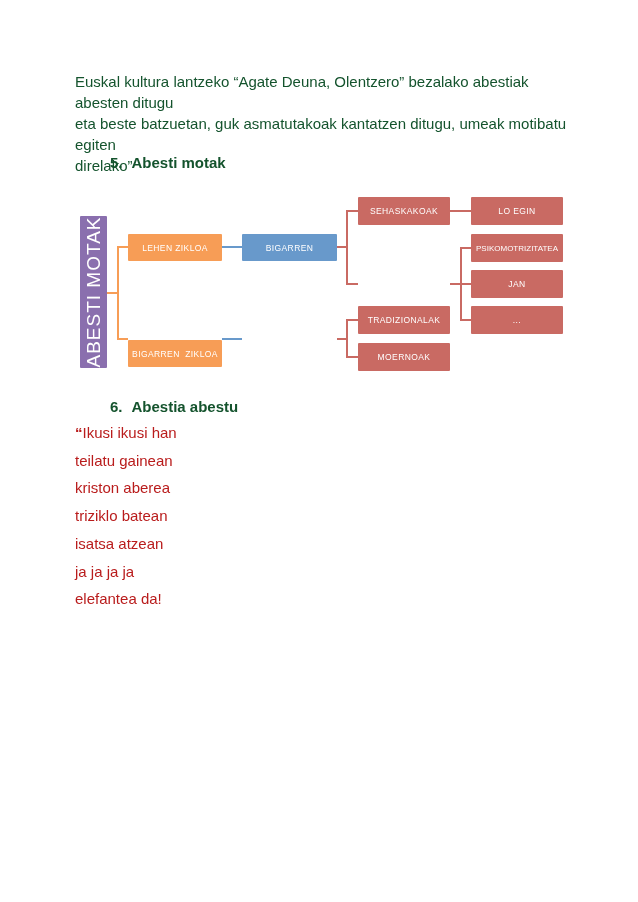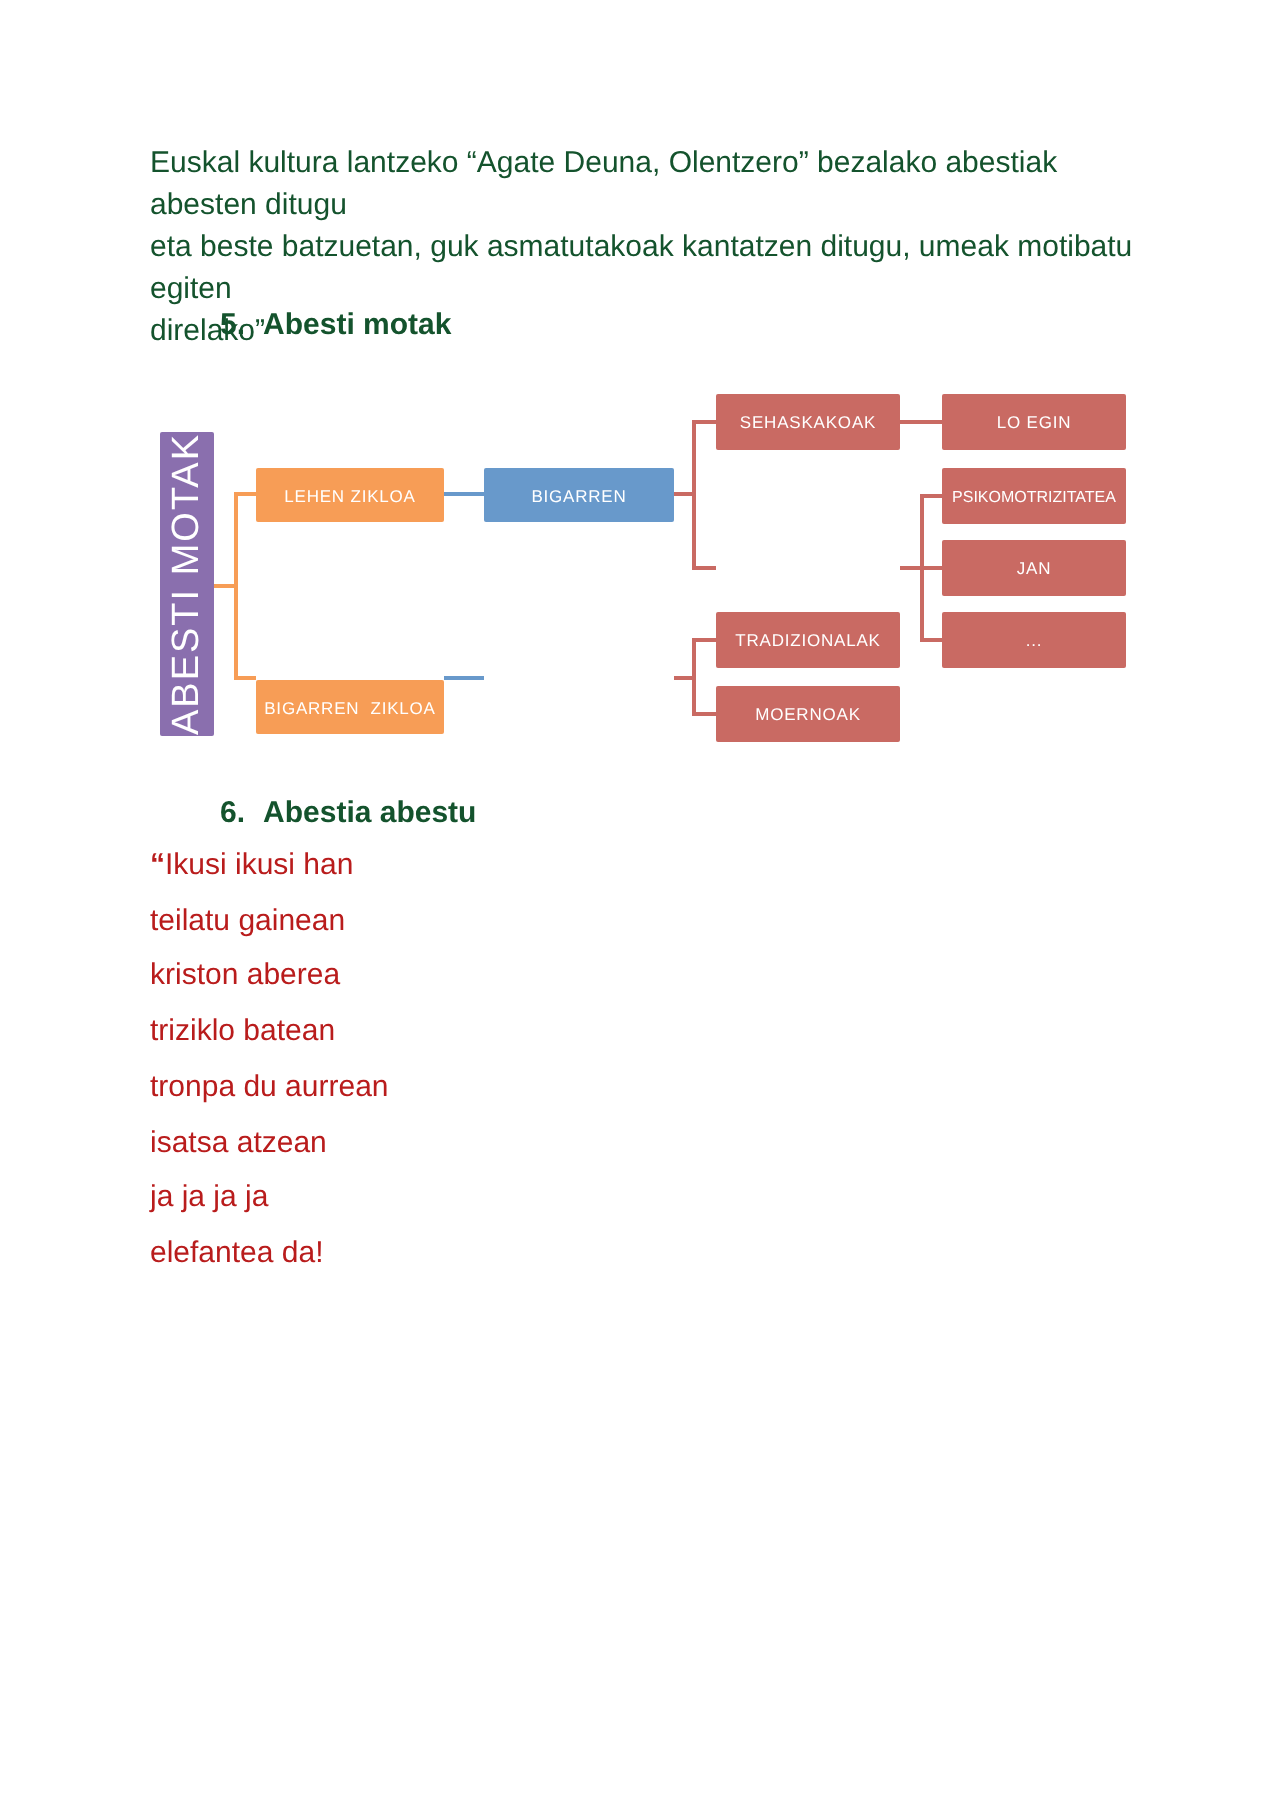--- a/index.html
+++ b/index.html
@@ -177,19 +177,18 @@
 
   <div class="heading heading-6">
     <span class="h-num">6.</span><span>Abestia abestu</span>
   </div>
 
   <div class="lyrics">
     <div><span class="open-quote">“</span><span>Ikusi ikusi han</span></div>
     <div>teilatu gainean</div>
     <div>kriston aberea</div>
     <div>triziklo batean</div>
-    <div>tronpa du aurrean</div>
     <div>isatsa atzean</div>
     <div>ja ja ja ja</div>
     <div>elefantea da!</div>
   </div>
 
 </div>
 
 </body></html>

